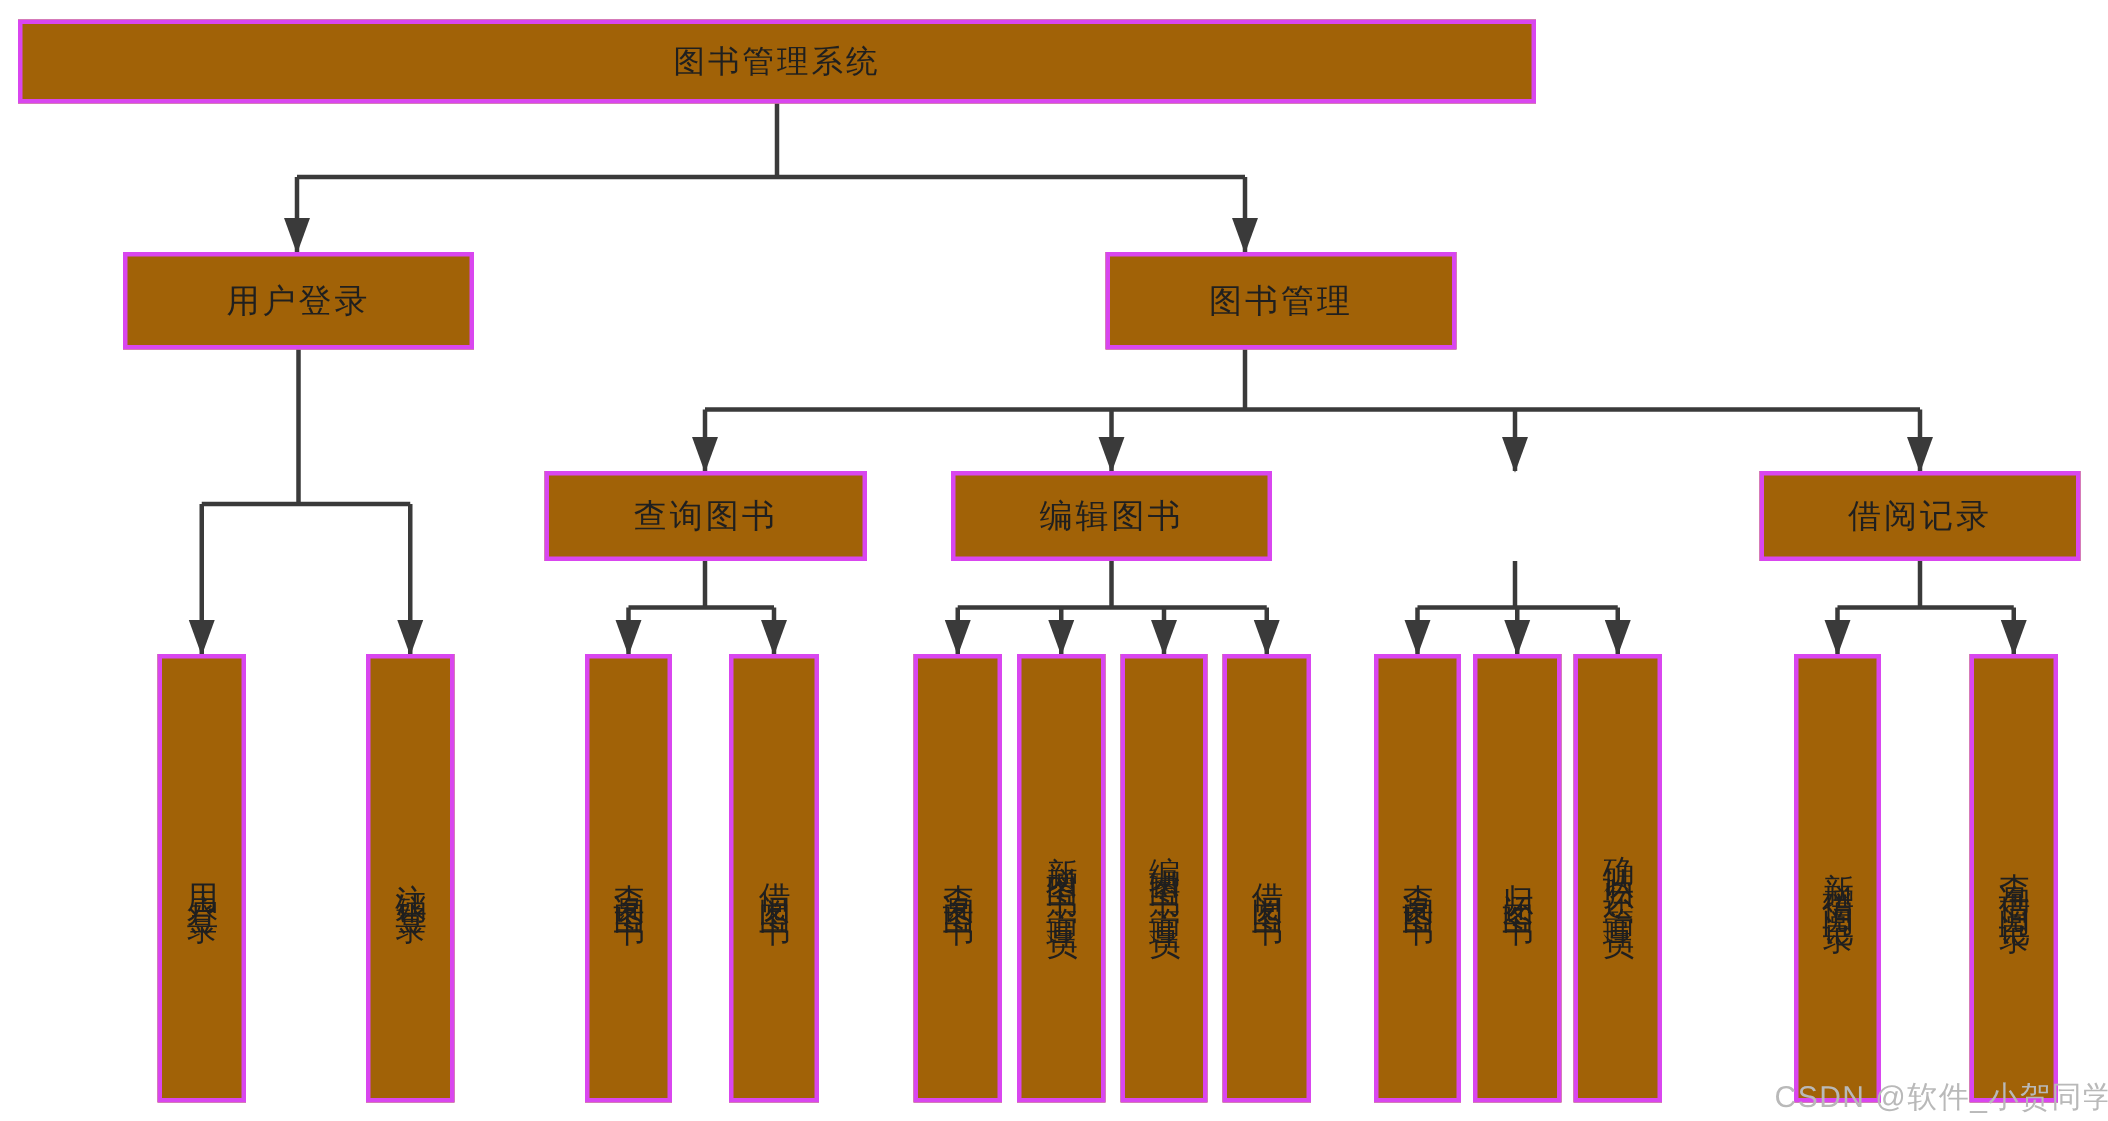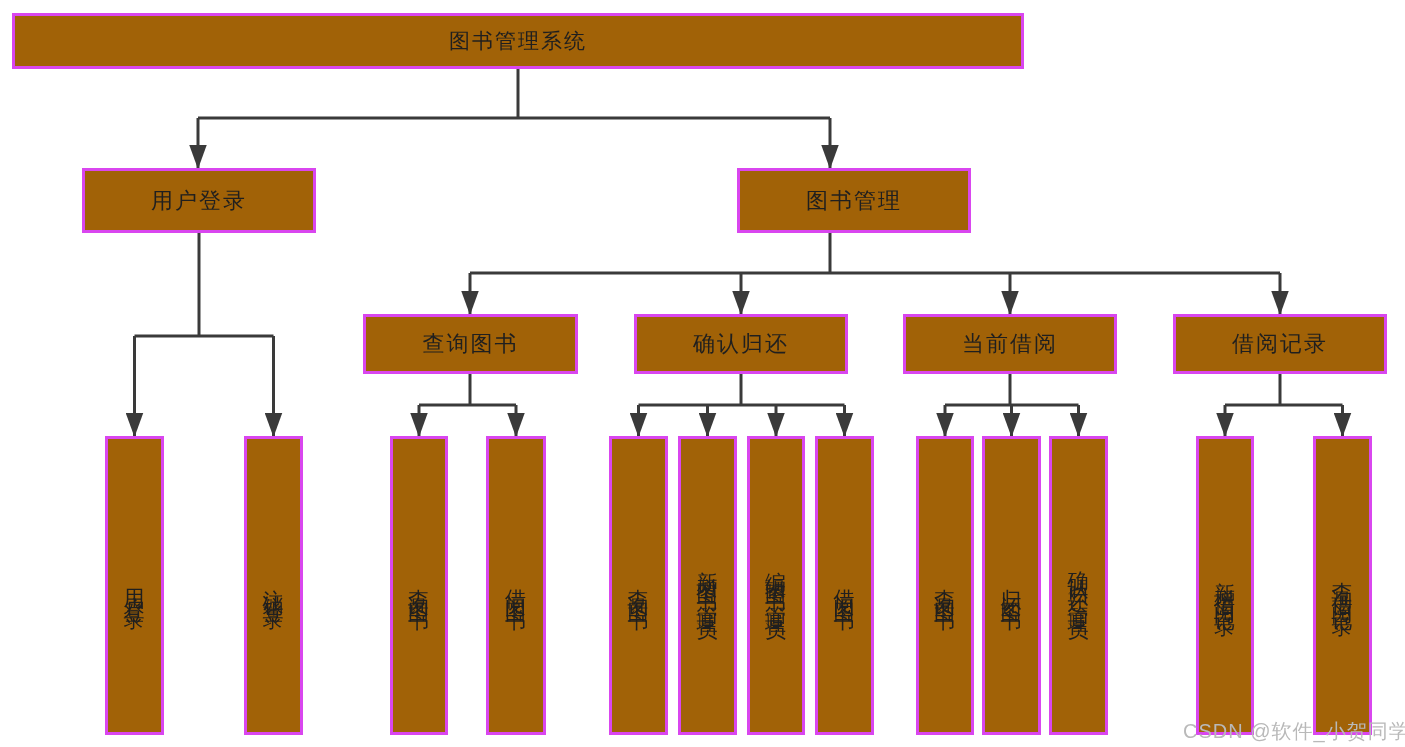--- a/index.html
+++ b/index.html
@@ -96,22 +96,21 @@
       <path d="M1342.5,405 V436" marker-end="url(#arrow)"></path>
     </g>
   </svg>
 
   <div class="box hbox root-box" style="left:12px; top:13px; width:1012px; height:56px;">图书管理系统</div>
 
   <div class="box hbox" style="left:82px; top:168px; width:234px; height:65px;">用户登录</div>
   <div class="box hbox" style="left:737px; top:168px; width:234px; height:65px;">图书管理</div>
 
   <div class="box hbox" style="left:363px; top:314px; width:215px; height:60px;">查询图书</div>
-  <div class="box hbox" style="left:634px; top:314px; width:214px; height:60px;">确认归还</div>
-  <div class="box hbox" style="left:903px; top:314px; width:214px; height:60px;">当前借阅</div>
+  <div class="box hbox" style="left:634px; top:314px; width:214px; height:60px;">编辑图书</div>
   <div class="box hbox" style="left:1173px; top:314px; width:214px; height:60px;font-family:Liberation Mono, monospace;">借阅记录</div>
 
   <div class="box vbox" style="left:105px; top:436px; width:59px; height:299px;">用户登录</div>
   <div class="box vbox" style="left:244px; top:436px; width:59px; height:299px;">注销登录</div>
 
   <div class="box vbox" style="left:390px; top:436px; width:58px; height:299px;">查询图书</div>
   <div class="box vbox" style="left:486px; top:436px; width:60px; height:299px;">借阅图书</div>
 
   <div class="box vbox" style="left:609px; top:436px; width:59px; height:299px;">查询图书</div>
   <div class="box vbox" style="left:678px; top:436px; width:59px; height:299px;">新增图书（管理员）</div>

